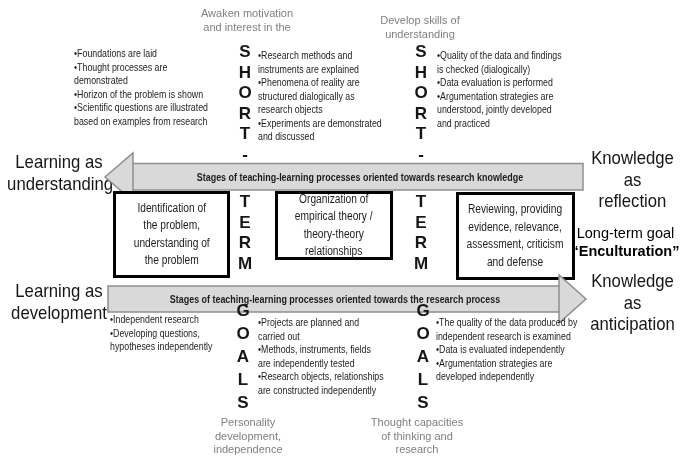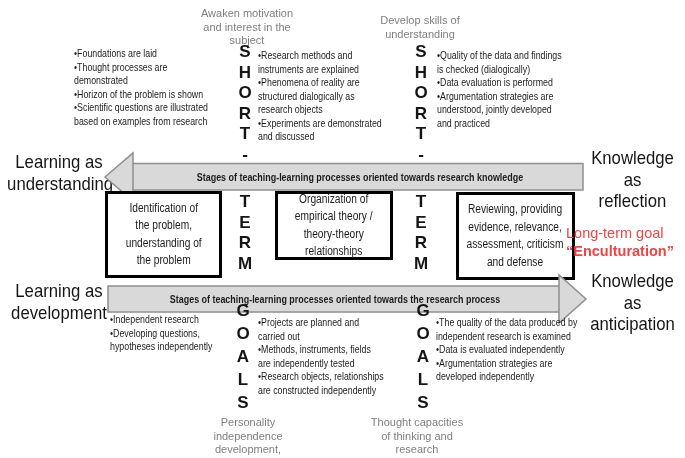--- a/index.html
+++ b/index.html
@@ -12,36 +12,35 @@
   .bullets div{white-space:nowrap;}
   .vletters{font-weight:bold;font-size:17px;color:#151515;text-align:center;}
   .vletters > div{height:20.5px;line-height:20.5px;}
   .vletters.goals > div{height:23px;line-height:23px;}
   .stage-box{border:3px solid #000;background:#fff;display:flex;align-items:center;justify-content:center;}
   .stage-box .lines{font-size:12px;line-height:17.5px;text-align:center;transform:scaleX(0.85);transform-origin:50% 50%;}
   .stage-box .lines div{white-space:nowrap;}
   .big-label{font-size:19px;line-height:21.5px;text-align:center;color:#161616;
              transform:scaleX(0.88);transform-origin:50% 0;}
   .big-label div{white-space:nowrap;}
-  .goal-label{font-size:14.5px;line-height:18px;color:#ef4444;}
+  .goal-label{font-size:14.5px;line-height:18px;text-align:center;color:#000000;}
   .goal-label .bold{font-weight:bold;}
   .arrow-label{display:flex;align-items:center;justify-content:center;font-weight:bold;
                font-size:10.5px;color:#1c1c1c;text-align:center;transform:scaleX(0.85);
                transform-origin:50% 50%;white-space:nowrap;}
   svg{display:block;}
 </style>
 </head>
 <body>
 
 <div class="canvas">
 
   <div class="abs caption" style="left:192px;top:7px;width:110px;">
     <div>Awaken motivation</div>
     <div>and interest in the</div>
-    <div>subject</div>
   </div>
   <div class="abs caption" style="left:365px;top:7px;width:110px;margin-top:7px;">
     <div>Develop skills of</div>
     <div>understanding</div>
   </div>
 
   <div class="abs bullets" style="left:74px;top:47px;">
     <div>•Foundations are laid</div>
     <div>•Thought processes are</div>
     <div>demonstrated</div>
@@ -94,21 +93,21 @@
     <div>Learning as</div>
     <div>development</div>
   </div>
 
   <svg class="abs" style="left:102px;top:150px;" width="484" height="54" viewBox="0 0 484 54">
     <rect x="29" y="13.5" width="452" height="26.5" fill="#d9d9d9" stroke="#8f8f8f" stroke-width="1.5"></rect>
     <polygon points="3,27 31,3 31,51" fill="#d9d9d9" stroke="#8f8f8f" stroke-width="1.5"></polygon>
   </svg>
   <div class="abs arrow-label" style="left:140px;top:164px;width:440px;height:26px;">Stages of teaching-learning processes oriented towards research knowledge</div>
 
-  <div class="abs stage-box" style="left:105px;top:191px;width:117px;height:87px;box-sizing:border-box;">
+  <div class="abs stage-box" style="left:113px;top:191px;width:117px;height:87px;box-sizing:border-box;">
     <div class="lines">
       <div>Identification of</div>
       <div>the problem,</div>
       <div>understanding of</div>
       <div>the problem</div>
     </div>
   </div>
 
   <div class="abs vletters" style="left:233px;top:192px;width:24px;">
       <div>T</div>
@@ -199,22 +198,22 @@
   <div class="abs bullets" style="left:436px;top:316px;">
     <div>•The quality of the data produced by</div>
     <div>independent research is examined</div>
     <div>•Data is evaluated independently</div>
     <div>•Argumentation strategies are</div>
     <div>developed independently</div>
   </div>
 
   <div class="abs caption" style="left:193px;top:416px;width:110px;">
     <div>Personality</div>
+    <div>development,</div>
     <div>independence</div>
-    <div>development,</div>
   </div>
   <div class="abs caption" style="left:362px;top:416px;width:110px;">
     <div>Thought capacities</div>
     <div>of thinking and</div>
     <div>research</div>
   </div>
 
 </div>
 
 </body></html>

